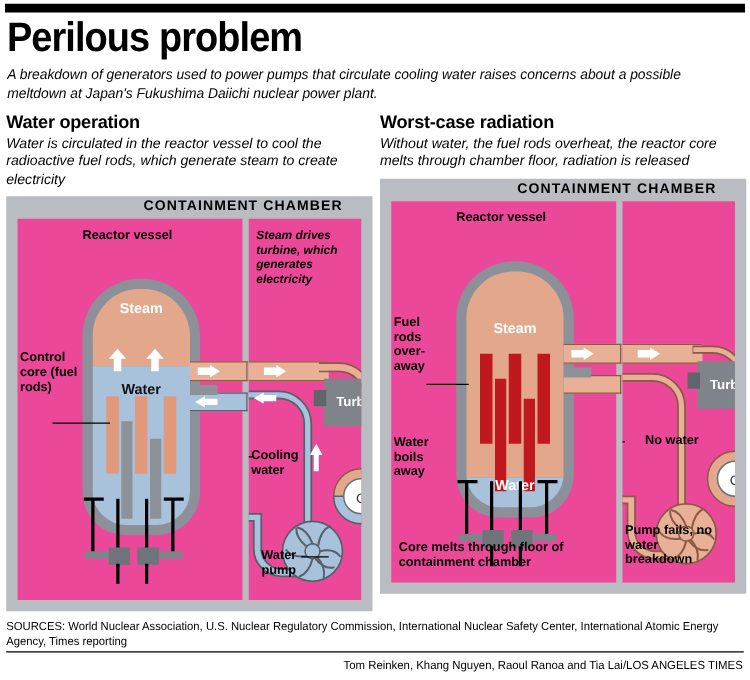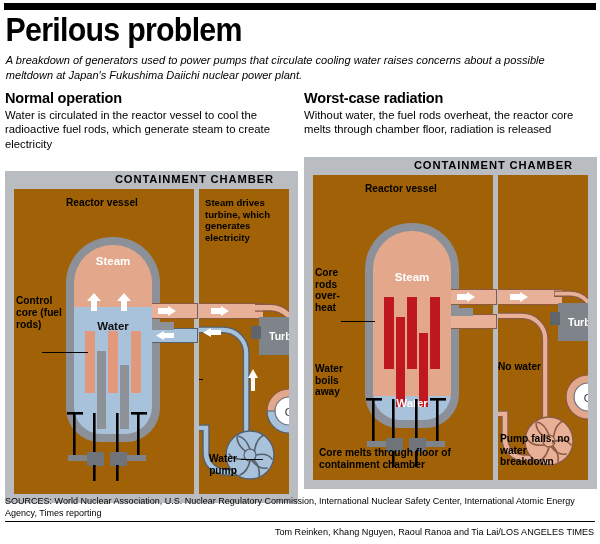--- a/index.html
+++ b/index.html
@@ -22,44 +22,44 @@
     transform-origin: left center;
   }
   .deck {
     font-style: italic; font-size: 11.4px; line-height: 1.33;
     padding: 3px 8px 0 6px; width: 578px;
     transform: scaleX(0.97); transform-origin: left center;
   }
   .columns { display: flex; padding: 8px 4px 0 5px; gap: 6px; }
   .col { width: 293px; }
   .subhead { font-size: 14.5px; font-weight: bold; line-height: 1.1; padding-bottom: 1px; letter-spacing: -0.2px; }
-  .intro { font-size: 11.3px; line-height: 1.28; padding-bottom: 20px; }
+  .intro { font-size: 11.3px; line-height: 1.28; padding-bottom: 6px; font-style: italic; }
 
   
   .chamber {
     position: relative; width: 293px; height: 332px;
     background: #b9bdc1; padding: 6px;
   }
   .chamber-title {
     position: absolute; top: 2px; left: 0; width: 100%;
     text-align: center; font-size: 11.2px; font-weight: bold;
     letter-spacing: 0.9px;
     margin-left: 43px;
   }
   .inner {
     position: absolute; top: 18px; left: 9px;
     width: 275px; height: 305px;
     display: flex; gap: 5px;
   }
-  .panel { background: #a16207; position: relative; }
+  .panel { background: #ec4899; position: relative; }
   .panel-left { width: 180px; height: 305px; }
   .panel-right { width: 90px; height: 305px; overflow: hidden; }
 
   .lbl { position: absolute; font-size: 10.2px; font-weight: bold; line-height: 1.15; }
-  .lbl-thin { position: absolute; font-size: 9.6px; font-weight: bold; line-height: 1.2; }
+  .lbl-thin { position: absolute; font-size: 9.6px; font-weight: bold; line-height: 1.2; font-style: italic; }
 
   
   .vessel-shell {
     position: absolute;
     background: #8b9099;
     border-radius: 46px 46px 34px 34px;
   }
   .vessel-fill {
     position: absolute; overflow: hidden;
     border-radius: 38px 38px 27px 27px;
@@ -106,21 +106,21 @@
 <body>
 
 <div class="topbar"></div>
 
 <div class="headline">Perilous problem</div>
 <div class="deck">A breakdown of generators used to power pumps that circulate cooling water raises concerns about a possible meltdown at Japan's Fukushima Daiichi nuclear power plant.</div>
 
 <div class="columns">
 
   <div class="col">
-    <div class="subhead">Normal operation</div>
+    <div class="subhead">Water operation</div>
     <div class="intro">Water is circulated in the reactor vessel to cool the radioactive fuel rods, which generate steam to create electricity</div>
 
     <div class="chamber">
       <div class="chamber-title">CONTAINMENT CHAMBER</div>
       <div class="inner">
 
         <div class="panel panel-left">
 
           <div class="lbl" style="top:8px; left:52px;">Reactor vessel</div>
 
@@ -202,20 +202,21 @@
           <div class="turbine-box" style="top:128px; left:60px; width:58px; height:38px;">Turbine</div>
           <div class="turbine-nub" style="top:137px; left:52px; width:10px; height:13px;"></div>
 
           <svg style="position:absolute; top:198px; left:62px; width:44px; height:48px;">
             <circle cx="28" cy="24" r="22" fill="#e3a88c" stroke="#8a5a43" stroke-width="1.2"></circle>
             <path d="M6,24 a22,22 0 0 0 44,0 z" fill="#a8c2dc" stroke="#55606b" stroke-width="1.2"></path>
             <circle cx="28" cy="24" r="14" fill="#fff" stroke="#6a7078" stroke-width="1.2"></circle>
             <text x="28" y="29" font-size="11" font-family="Liberation Sans, sans-serif" fill="#333" text-anchor="middle">G</text>
           </svg>
 
+          <div class="lbl" style="top:184px; left:2px; width:58px;">Cooling water</div>
           <div class="leader" style="top:190px; left:-10px; width:14px;"></div>
 
           <svg style="position:absolute; top:234px; left:-6px; width:96px; height:62px;">
             <path d="M0,2.1 H16 V30 A16,16 0 0 0 32,46 H48 V52 H32 A22,22 0 0 1 10,30 V7.6 H0 Z" fill="#a8c2dc" stroke="#55606b" stroke-width="1.4"></path>
             <circle cx="57" cy="32" r="24" fill="#a8c2dc" stroke="#55606b" stroke-width="1.4"></circle>
             <circle cx="57" cy="32" r="6" fill="#a8c2dc" stroke="#55606b" stroke-width="1.2"></circle>
             <g fill="none" stroke="#55606b" stroke-width="1.6" stroke-linecap="round">
               <path d="M57,26 C54,18 50,14 45,13"></path>
               <path d="M61.5,27.5 C63,19 66,14 71,12"></path>
               <path d="M63,32 C71,30 76,32 79,36"></path>
@@ -253,21 +254,21 @@
             <div class="rod fuel-rod-hot" style="left:11px; top:66px; width:10px; height:72px;"></div>
             <div class="rod fuel-rod-hot" style="left:34px; top:66px; width:10px; height:72px;"></div>
             <div class="rod fuel-rod-hot" style="left:57px; top:66px; width:10px; height:72px;"></div>
             <div class="rod fuel-rod-hot" style="left:23px; top:86px; width:9px; height:90px;"></div>
             <div class="rod fuel-rod-hot" style="left:46px; top:102px; width:9px; height:74px;"></div>
           </div>
 
           <div class="zone-label" style="top:96px; left:60px; width:78px;">Steam</div>
           <div class="zone-label" style="top:222px; left:60px; width:78px;">Water</div>
 
-          <div class="lbl" style="top:92px; left:2px; width:44px;">Core rods over- heat</div>
+          <div class="lbl" style="top:92px; left:2px; width:44px;">Fuel rods over- away</div>
           <div class="leader" style="top:146px; left:28px; width:34px;"></div>
 
           <div class="lbl" style="top:188px; left:2px; width:44px;">Water boils away</div>
 
           <svg style="position:absolute; top:222px; left:52px; width:96px; height:72px;">
             <rect x="7" y="2" width="2.6" height="44" fill="#000"></rect>
             <rect x="27" y="2" width="2.6" height="54" fill="#000"></rect>
             <rect x="50" y="2" width="2.6" height="54" fill="#000"></rect>
             <rect x="71" y="2" width="2.6" height="44" fill="#000"></rect>
             <rect x="1" y="1" width="16" height="2.6" fill="#000"></rect>
@@ -306,21 +307,21 @@
 
           <div class="turbine-box" style="top:128px; left:60px; width:58px; height:38px;">Turbine</div>
           <div class="turbine-nub" style="top:137px; left:52px; width:10px; height:13px;"></div>
 
           <svg style="position:absolute; top:198px; left:62px; width:44px; height:48px;">
             <circle cx="28" cy="24" r="22" fill="#e3a88c" stroke="#8a5a43" stroke-width="1.2"></circle>
             <circle cx="28" cy="24" r="14" fill="#fff" stroke="#6a7078" stroke-width="1.2"></circle>
             <text x="28" y="29" font-size="11" font-family="Liberation Sans, sans-serif" fill="#333" text-anchor="middle">G</text>
           </svg>
 
-          <div class="lbl" style="top:186px; left:0; width:48px;">No water</div>
+          <div class="lbl" style="top:186px; left:18px; width:48px;">No water</div>
           <div class="leader" style="top:192px; left:-10px; width:12px;"></div>
 
           <svg style="position:absolute; top:234px; left:-6px; width:96px; height:62px;">
             <path d="M0,2.1 H16 V30 A16,16 0 0 0 32,46 H48 V52 H32 A22,22 0 0 1 10,30 V7.6 H0 Z" fill="#e8b096" stroke="#8a5a43" stroke-width="1.4"></path>
             <circle cx="57" cy="32" r="24" fill="#e8b096" stroke="#8a5a43" stroke-width="1.4"></circle>
             <circle cx="57" cy="32" r="6" fill="#e8b096" stroke="#8a5a43" stroke-width="1.2"></circle>
             <g fill="none" stroke="#8a5a43" stroke-width="1.6" stroke-linecap="round">
               <path d="M57,26 C54,18 50,14 45,13"></path>
               <path d="M61.5,27.5 C63,19 66,14 71,12"></path>
               <path d="M63,32 C71,30 76,32 79,36"></path>

